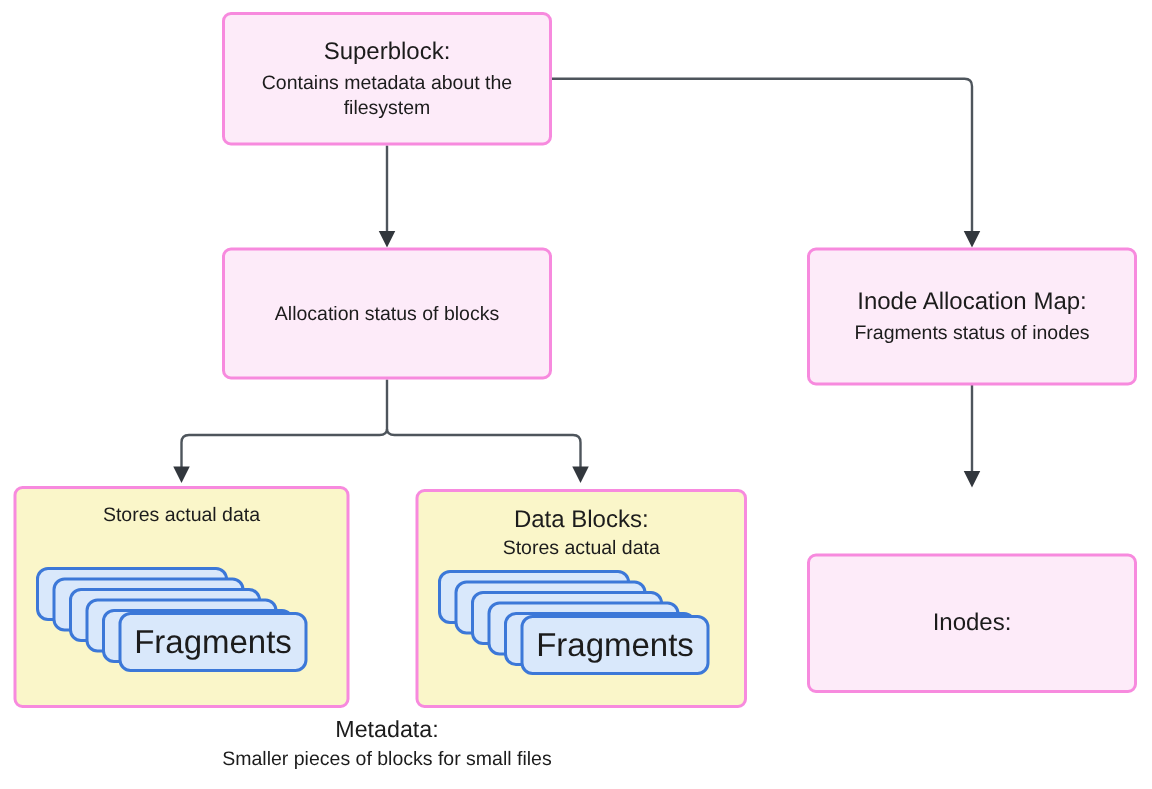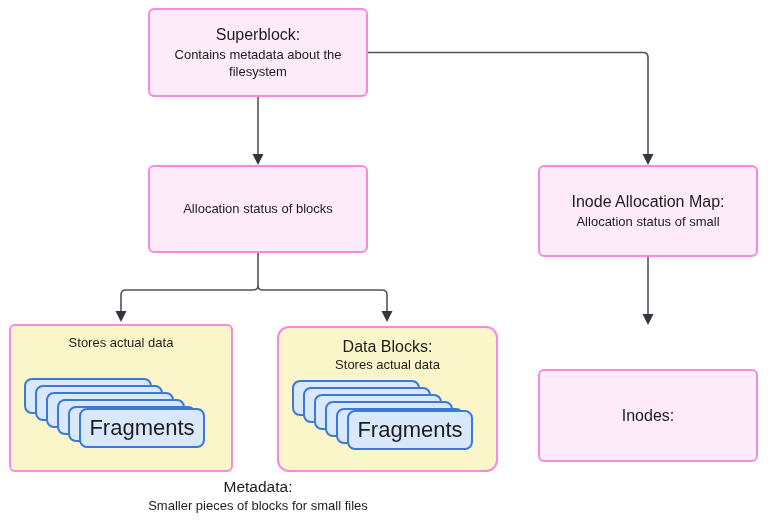--- a/index.html
+++ b/index.html
@@ -66,21 +66,21 @@
     line-height: 1.3;
     padding: 0 15px;
   }
   .node-subtitle.tight { padding: 0 2px; white-space: nowrap; }
 
   .node-superblock { left: 148px; top: 8px;   width: 220px; height: 89px; }
   .node-bam        { left: 148px; top: 165px; width: 220px; height: 88px; }
   .node-iam        { left: 538px; top: 165px; width: 220px; height: 92px; }
   .node-inodes     { left: 538px; top: 341px; width: 220px; height: 93px; margin-top: 28px; }
   .node-db-left    { left: 9px;   top: 324px; width: 224px; height: 148px; }
-  .node-db-right   { left: 277px; top: 326px; width: 221px; height: 146px; border-radius: 12px; }
+  .node-db-right   { left: 277px; top: 326px; width: 221px; height: 146px; }
 
   .frag-stack {
     position: absolute;
     left: 0; top: 0; right: 0; bottom: 0;
   }
   .frag {
     position: absolute;
     width: 128px; height: 36px;
     background: var(--fragment-fill);
     border: 2px solid var(--fragment-border);
@@ -133,21 +133,21 @@
     <div class="node-title">Superblock:</div>
     <div class="node-subtitle">Contains metadata about the filesystem</div>
   </div>
 
   <div class="node pink node-bam">
     <div class="node-subtitle">Allocation status of blocks</div>
   </div>
 
   <div class="node pink node-iam">
     <div class="node-title">Inode Allocation Map:</div>
-    <div class="node-subtitle">Allocation status of small</div>
+    <div class="node-subtitle">Fragments status of inodes</div>
   </div>
 
   <div class="node yellow node-db-left">
     <div class="node-subtitle">Stores actual data</div>
     <div class="frag-stack">
       <div class="frag f0"></div>
       <div class="frag f1"></div>
       <div class="frag f2"></div>
       <div class="frag f3"></div>
       <div class="frag f4"></div>

